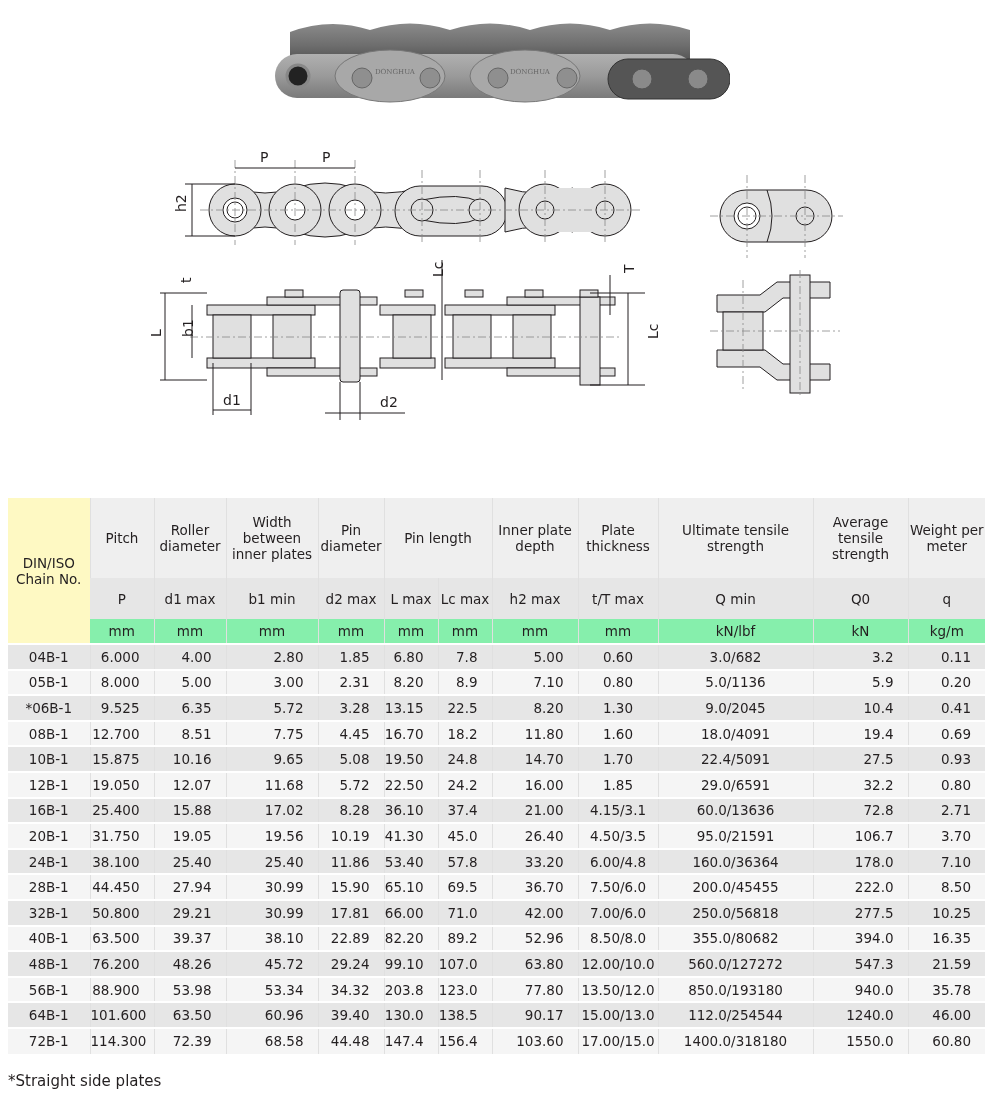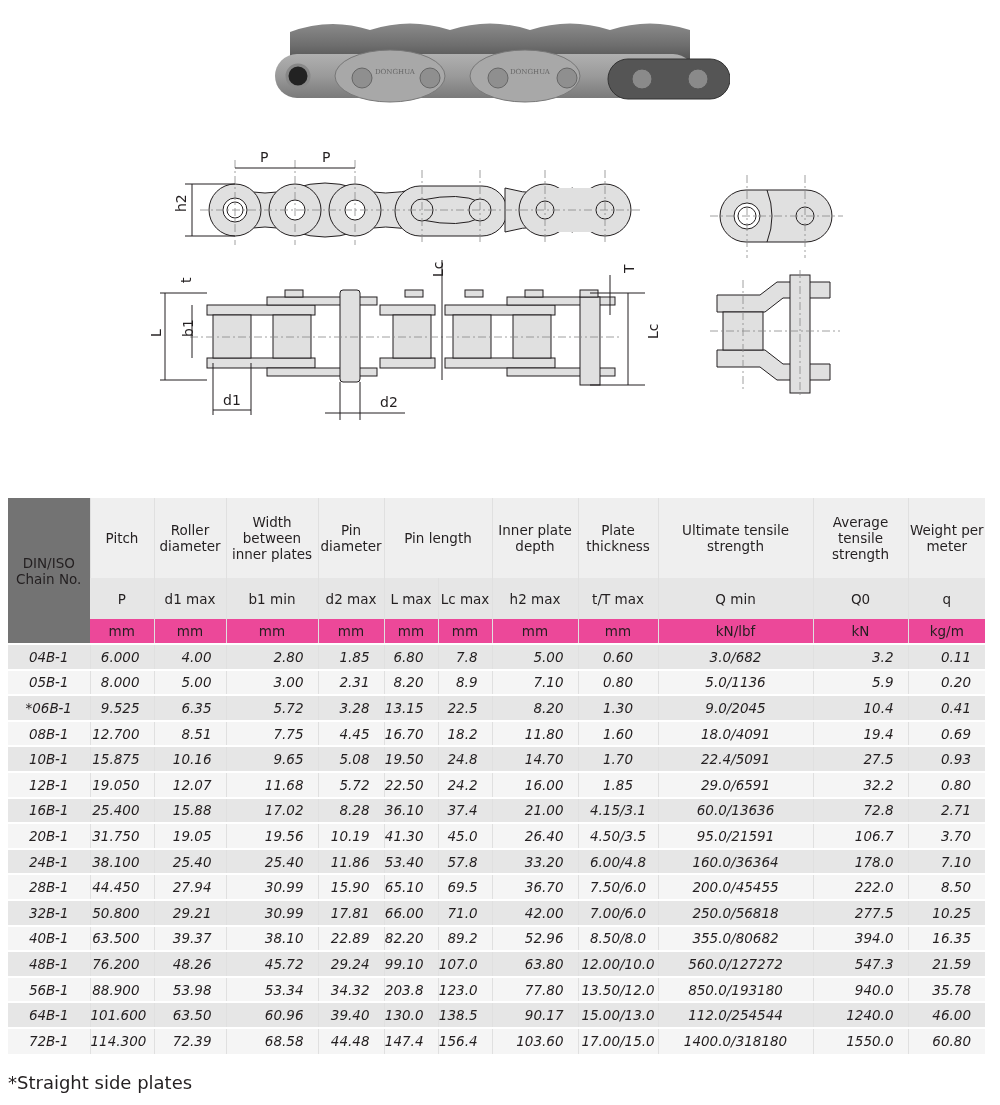--- a/index.html
+++ b/index.html
@@ -12,29 +12,29 @@
   .diagram-end-side { position:absolute; left:705px; top:270px; width:140px; height:125px; }
   .dim-label { font-family:"DejaVu Sans", sans-serif; font-size:14px; fill:#231f20; }
 
   table.spec { position:absolute; left:8px; top:498px; width:977px; border-collapse:collapse;
                font-size:13.5px; table-layout:fixed; }
   table.spec td, table.spec th { padding:0; text-align:center; font-weight:normal;
                border-left:1px solid #e0e0e0; line-height:16px; }
   table.spec tr td:first-child, table.spec tr th:first-child { border-left:none; }
   .h1 th { background:#efefef; height:80px; vertical-align:middle; }
   .h2 th { background:#e6e6e6; height:41px; }
-  .h3 th { background:#ec4899; height:24px; }
-  .h1 th.chain { background:#737373; vertical-align:middle; }
-  tbody tr { height:25.6px;font-style:italic; }
+  .h3 th { background:#86efac; height:24px; }
+  .h1 th.chain { background:#fef9c3; vertical-align:middle; }
+  tbody tr { height:25.6px; }
   tbody tr:nth-child(odd) td { background:#e6e6e6; }
   tbody tr:nth-child(even) td { background:#f5f5f5; }
   tbody td.num { text-align:right; padding-right:14px; }
   tbody td.ctr { text-align:center; }
   tbody tr td { border-top:2px solid #ffffff; }
-  .footnote { position:absolute; left:8px; top:1072px; font-size:18px; }
+  .footnote { position:absolute; left:8px; top:1072px; font-size:15px; }
 </style>
 </head>
 <body>
 
 <svg class="photo" viewBox="0 0 460 92">
   <defs>
     <linearGradient id="g1" x1="0" y1="0" x2="0" y2="1">
       <stop offset="0" stop-color="#8a8a8a"></stop>
         <stop offset="0.5" stop-color="#6e6e6e"></stop>
         <stop offset="1" stop-color="#4a4a4a"></stop>

